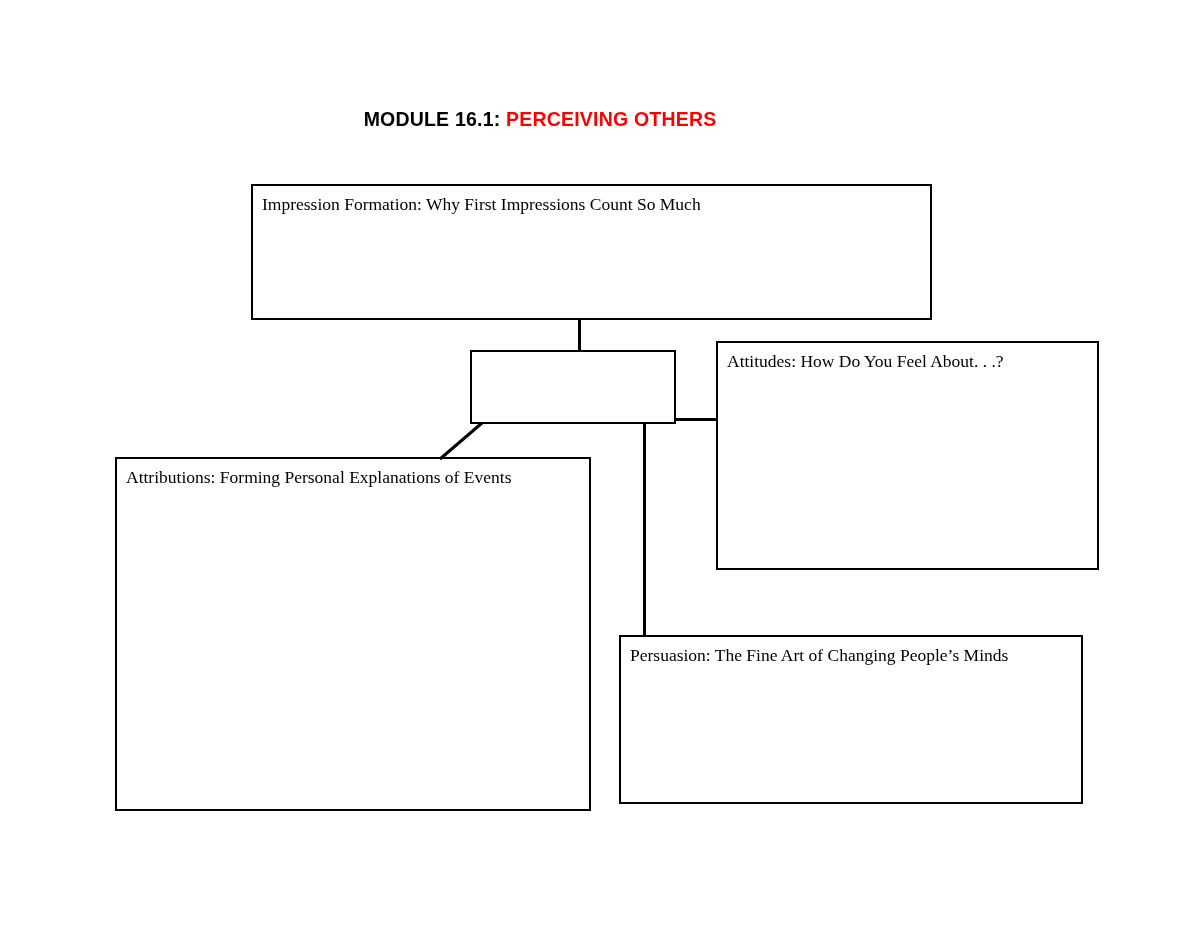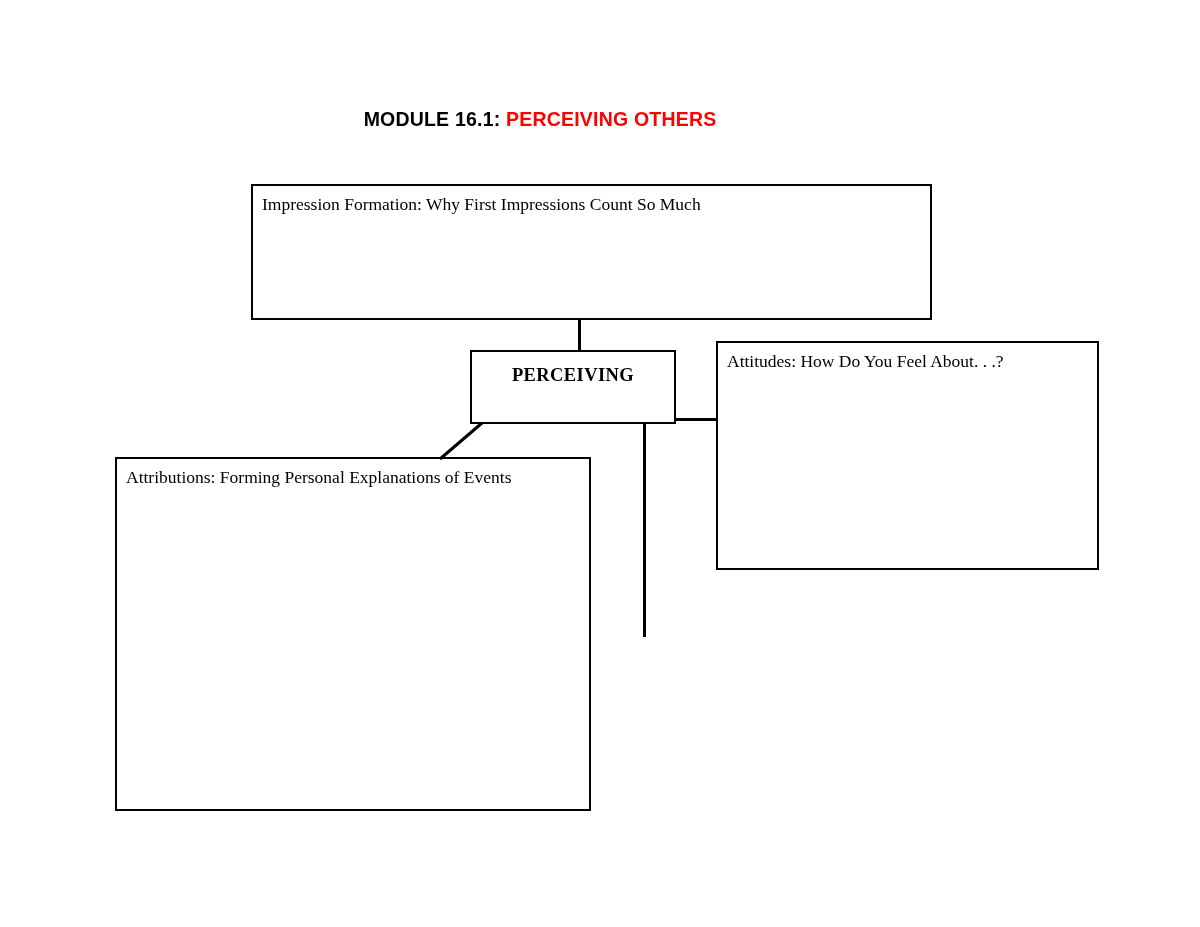--- a/index.html
+++ b/index.html
@@ -111,26 +111,28 @@
   <svg id="conn-attributions" class="conn" viewBox="0 0 52 52" width="52" height="52" style="background:none;">
     <line x1="52" y1="8" x2="10" y2="44" stroke="#000000" stroke-width="3"></line>
   </svg>
 
   <div class="node" id="box-impression">
     <div class="node-text">Impression Formation: Why First Impressions Count So Much</div>
   </div>
 
   <div class="node" id="box-hub">
     <div class="hub-text">
-      <div>PERCEIVING</div>
     </div>
   </div>
 
   <div class="node" id="box-attitudes">
     <div class="node-text">Attitudes: How Do You Feel About. . .?</div>
   </div>
 
   <div class="node" id="box-attributions">
     <div class="node-text">Attributions: Forming Personal Explanations of Events</div>
   </div>
 
+  <div class="node" id="box-persuasion">
+    <div class="node-text">Persuasion: The Fine Art of Changing People’s Minds</div>
+  </div>
 
 </div>
 
 </body></html>

